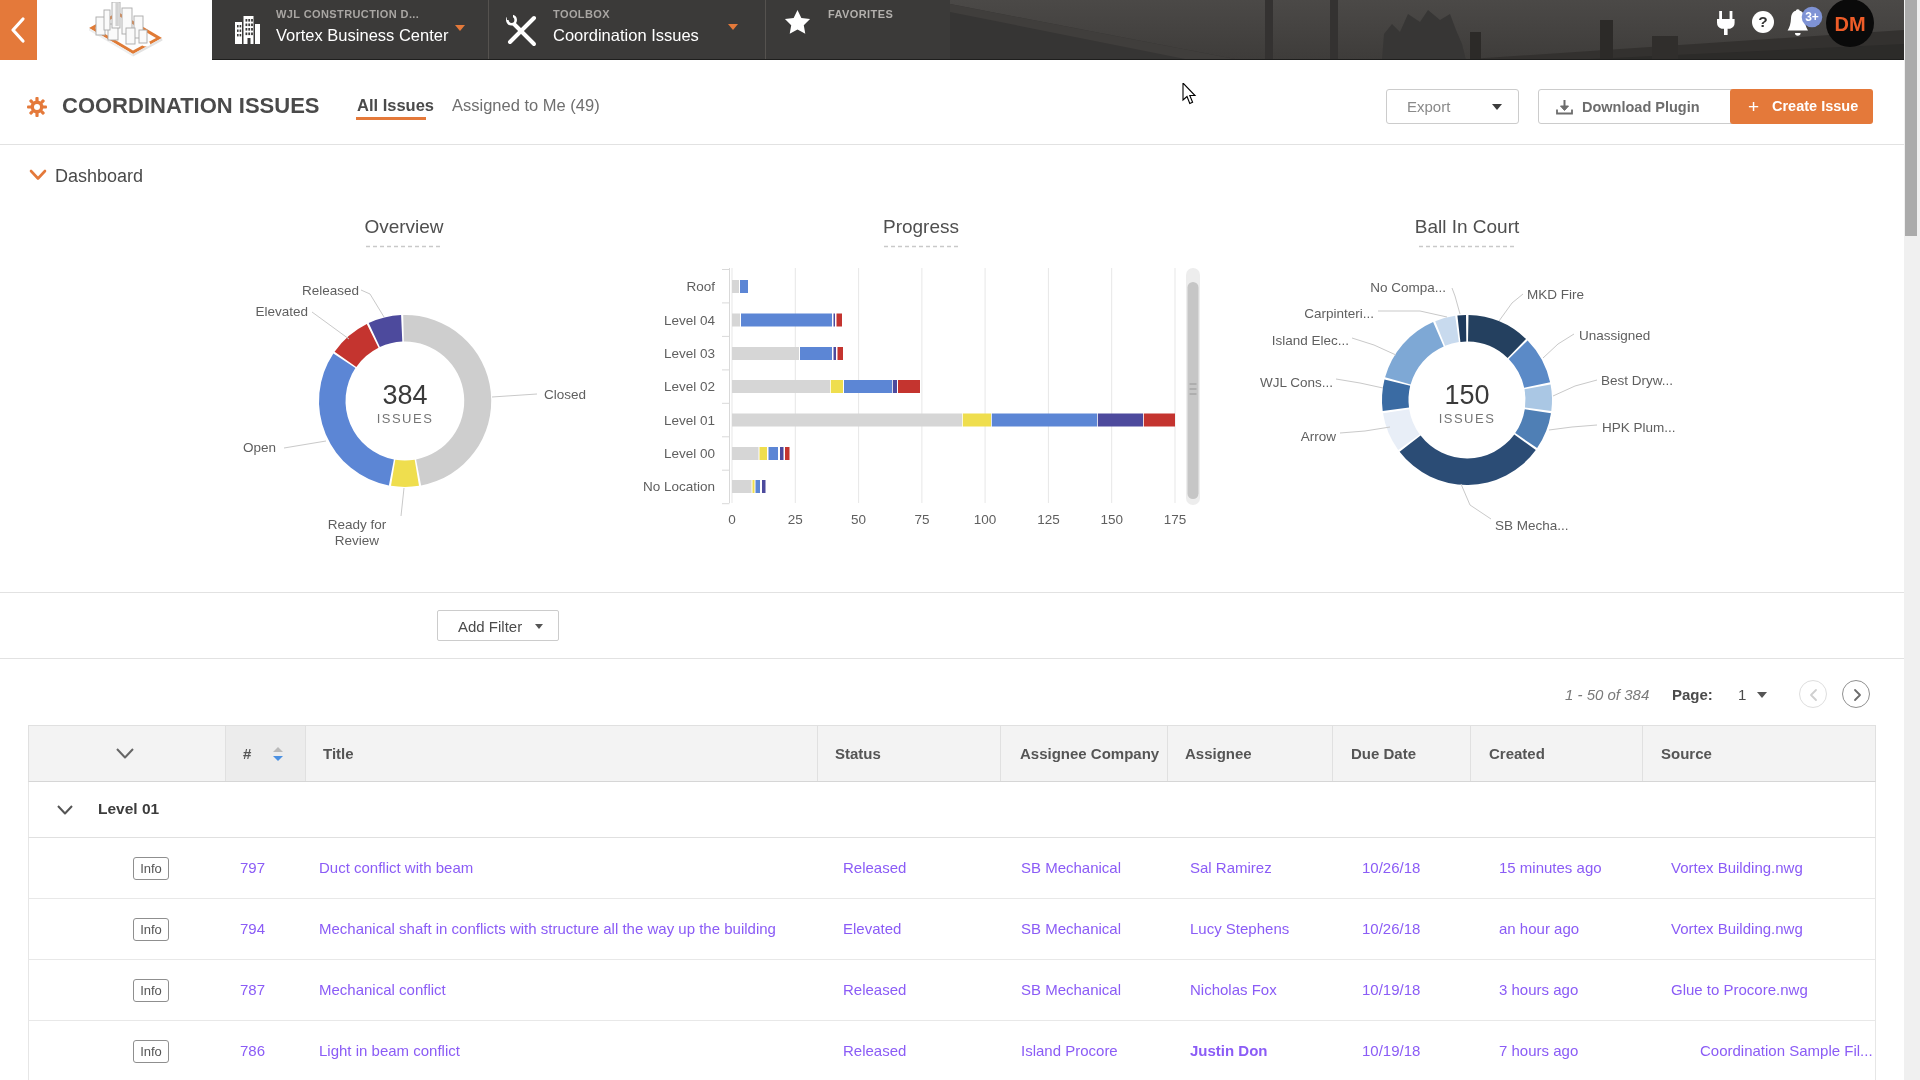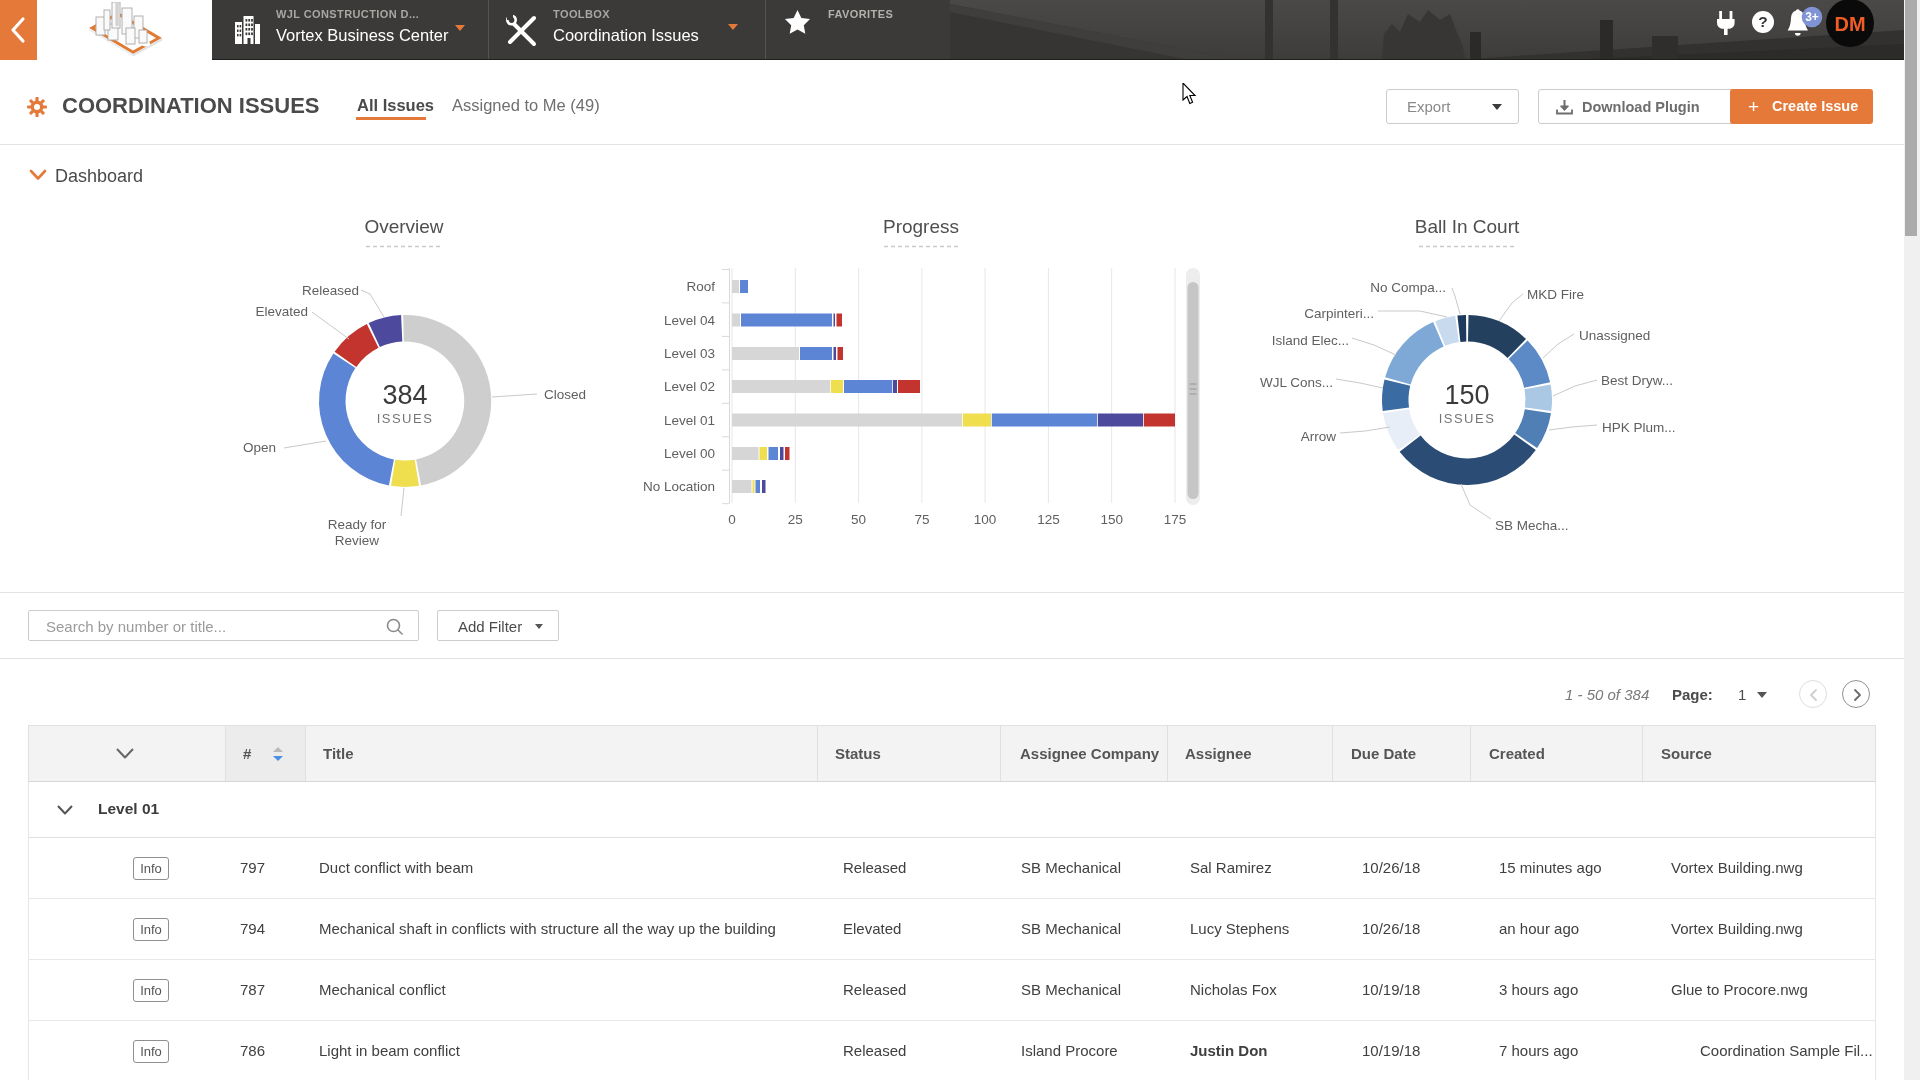--- a/index.html
+++ b/index.html
@@ -45,21 +45,21 @@
 #pgcaret{position:absolute;left:1757px;top:692px;width:0;height:0;border-left:5px solid transparent;border-right:5px solid transparent;border-top:6px solid #555;}
 .pgc{position:absolute;top:680px;width:28px;height:28px;border-radius:50%;background:#fff;}
 
 #thead{position:absolute;left:28px;top:725px;width:1848px;height:57px;background:#f3f3f3;border:1px solid #e0e0e0;border-bottom:1px solid #d6d6d6;}
 .thcell{position:absolute;top:0;height:55px;border-left:1px solid #e0e0e0;}
 .thtxt{position:absolute;top:19px;font-size:15px;font-weight:bold;color:#555;}
 #grp{position:absolute;left:28px;top:782px;width:1848px;height:56px;background:#fff;border-left:1px solid #e6e6e6;border-right:1px solid #e6e6e6;border-bottom:1px solid #e0e0e0;}
 #grp span{position:absolute;left:69px;top:18px;font-size:15.5px;font-weight:bold;color:#3c3c3c;}
 .trow{position:absolute;left:28px;width:1848px;height:61px;background:#fff;border-left:1px solid #e6e6e6;border-right:1px solid #e6e6e6;border-bottom:1px solid #e8e8e8;}
 .info{position:absolute;left:104px;top:19px;width:36px;height:23px;border:1px solid #8f8f8f;border-radius:3px;text-align:center;font-size:13px;color:#555;line-height:21px;}
-.td{position:absolute;top:21px;font-size:15px;color:#404040;white-space:nowrap;}
+.td{position:absolute;top:21px;font-size:15px;color:#8b5cf6;white-space:nowrap;}
 
 #sbtrack{position:absolute;left:1904px;top:0;width:16px;height:1080px;background:#f0f0f0;}
 #sbthumb{position:absolute;left:1905px;top:0;width:12px;height:236px;background:#ababab;}
 svg.ic{position:absolute;}
 #dash{position:absolute;left:0;top:190px;}
 </style></head>
 <body>
 <div id="app">
 
 <div id="nav">
@@ -351,27 +351,20 @@
       <text x="1495" y="340" text-anchor="start" class="cl">SB Mecha...</text>
       <text x="1336" y="251" text-anchor="end" class="cl">Arrow</text>
       <text x="1333" y="197" text-anchor="end" class="cl">WJL Cons...</text>
       <text x="1349" y="155" text-anchor="end" class="cl">Island Elec...</text>
       <text x="1374" y="128" text-anchor="end" class="cl">Carpinteri...</text>
 <text x="1467" y="214" text-anchor="middle" class="big">150</text>
 <text x="1467" y="233" text-anchor="middle" class="sub">ISSUES</text>
 </svg>
 
 <div class="hr" style="top:592px;"></div>
-<div id="search">
-      <span>Search by number or title...</span>
-  <svg class="ic" style="left:357px;top:7px;" width="18" height="18" viewBox="0 0 18 18">
-    <circle cx="7.5" cy="7.5" r="6" fill="none" stroke="#8a8a8a" stroke-width="1.6"></circle>
-    <line x1="12" y1="12" x2="16.5" y2="16.5" stroke="#8a8a8a" stroke-width="1.6"></line>
-  </svg>
-</div>
 <div id="addfilter">
       <span>Add Filter</span>
       <div class="c"></div>
     </div>
 <div class="hr" style="top:658px;"></div>
 
 <div id="pgtext">1 - 50 of 384</div>
 <div id="pglbl">Page:</div>
 <div id="pgnum">1</div>
 <div id="pgcaret"></div>

